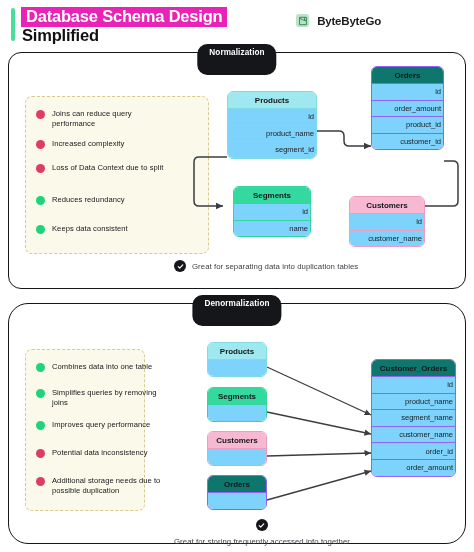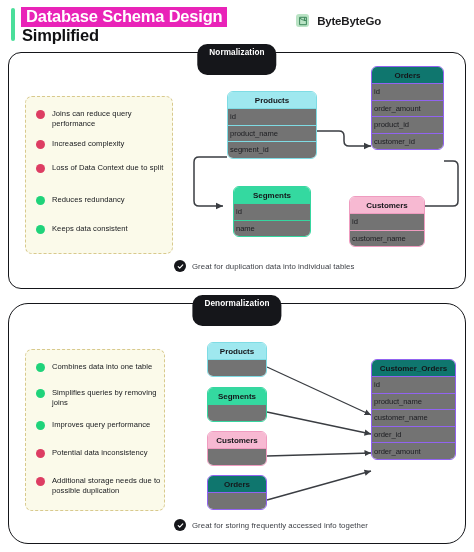--- a/index.html
+++ b/index.html
@@ -64,22 +64,22 @@
   }
 
   
   .notes{
     position:absolute;
     background:#fbfaea;
     border:1.3px dashed #d8c98d;
     border-radius:7px;
     box-sizing:border-box;
   }
-  #notes-norm{left:16px;top:43px;width:148px;height:158px;}
-  #notes-denorm{left:16px;top:45px;width:140px;height:162px;}
+  #notes-norm{left:16px;top:43px;width:184px;height:158px;}
+  #notes-denorm{left:16px;top:45px;width:120px;height:162px;}
   .note-item{
     position:absolute;display:flex;align-items:flex-start;gap:7px;
     left:10px;width:136px;
   }
   .dot{
     width:9px;height:9px;border-radius:50%;flex:none;margin-top:1px;
   }
   .dot.neg{background:#dd3d63;}
   .dot.pos{background:#1fd37a;}
   .note-text{
@@ -93,22 +93,22 @@
     border-radius:6px;
     overflow:hidden;
     background:#ffffff;
   }
   .ent .ehead{
     font-size:8px;font-weight:700;color:#15161a;
     text-align:center;padding:3.5px 2px;
     letter-spacing:-0.05px;
   }
   .ent .erow{
-    font-size:7.6px;color:#1c1d21;text-align:left;
-    padding:3.3px 2px;background:#737373;
+    font-size:7.6px;color:#1c1d21;text-align:right;
+    padding:3.3px 2px;background:#7dd3fc;
     letter-spacing:-0.05px;
   }
   
   .t-cyan   {border:1.3px solid #7fdce4;}
   .t-cyan   .ehead{background:#9fe8ef;}
   .t-cyan   .erow{border-top:1.3px solid #7fdce4;}
   .t-green  {border:1.3px solid #36d6a0;}
   .t-green  .ehead{background:#34d9a0;}
   .t-green  .erow{border-top:1.3px solid #36d6a0;}
   .t-pink   {border:1.3px solid #ef9cc0;}
@@ -213,21 +213,21 @@
     <div class="erow">id</div>
     <div class="erow">customer_name</div>
   </div>
 
   <div class="foot" style="left:165px;top:207px;">
     <span class="check">
       <svg width="7" height="7" viewBox="0 0 8 8">
           <path d="M1.4 4.2 L3.1 5.9 L6.6 2.2" stroke="#ffffff" stroke-width="1.35" fill="none" stroke-linecap="round" stroke-linejoin="round"></path>
         </svg>
     </span>
-    <span class="foot-text">Great for duplication data into individual tables</span>
+    <span class="foot-text">Great for separating data into duplication tables</span>
   </div>
 </div>
 
 <div class="panel" id="panel-denorm">
   <div class="pill">Denormalization</div>
 
   <div class="notes" id="notes-denorm">
     <div class="note-item" style="top:12px">
       <span class="dot pos"></span>
       <span class="note-text">Combines data into one table</span>
@@ -276,26 +276,27 @@
   </div>
   <div class="ent t-purple" style="left:198px;top:171px;width:60px;">
     <div class="ehead">Orders</div>
     <div class="erow">&nbsp;</div>
   </div>
 
   <div class="ent t-purple" style="left:362px;top:55px;width:85px;">
     <div class="ehead">Customer_Orders</div>
     <div class="erow">id</div>
     <div class="erow">product_name</div>
+    <div class="erow">segment_name</div>
     <div class="erow">customer_name</div>
     <div class="erow">order_id</div>
     <div class="erow">order_amount</div>
   </div>
 
-  <div class="foot" style="left:165px;top:215px;">
+  <div class="foot" style="left:165px;top:215px;flex-direction:column;">
     <span class="check">
       <svg width="7" height="7" viewBox="0 0 8 8">
           <path d="M1.4 4.2 L3.1 5.9 L6.6 2.2" stroke="#ffffff" stroke-width="1.35" fill="none" stroke-linecap="round" stroke-linejoin="round"></path>
         </svg>
     </span>
     <span class="foot-text">Great for storing frequently accessed info together</span>
   </div>
 </div>
 
 </body></html>

